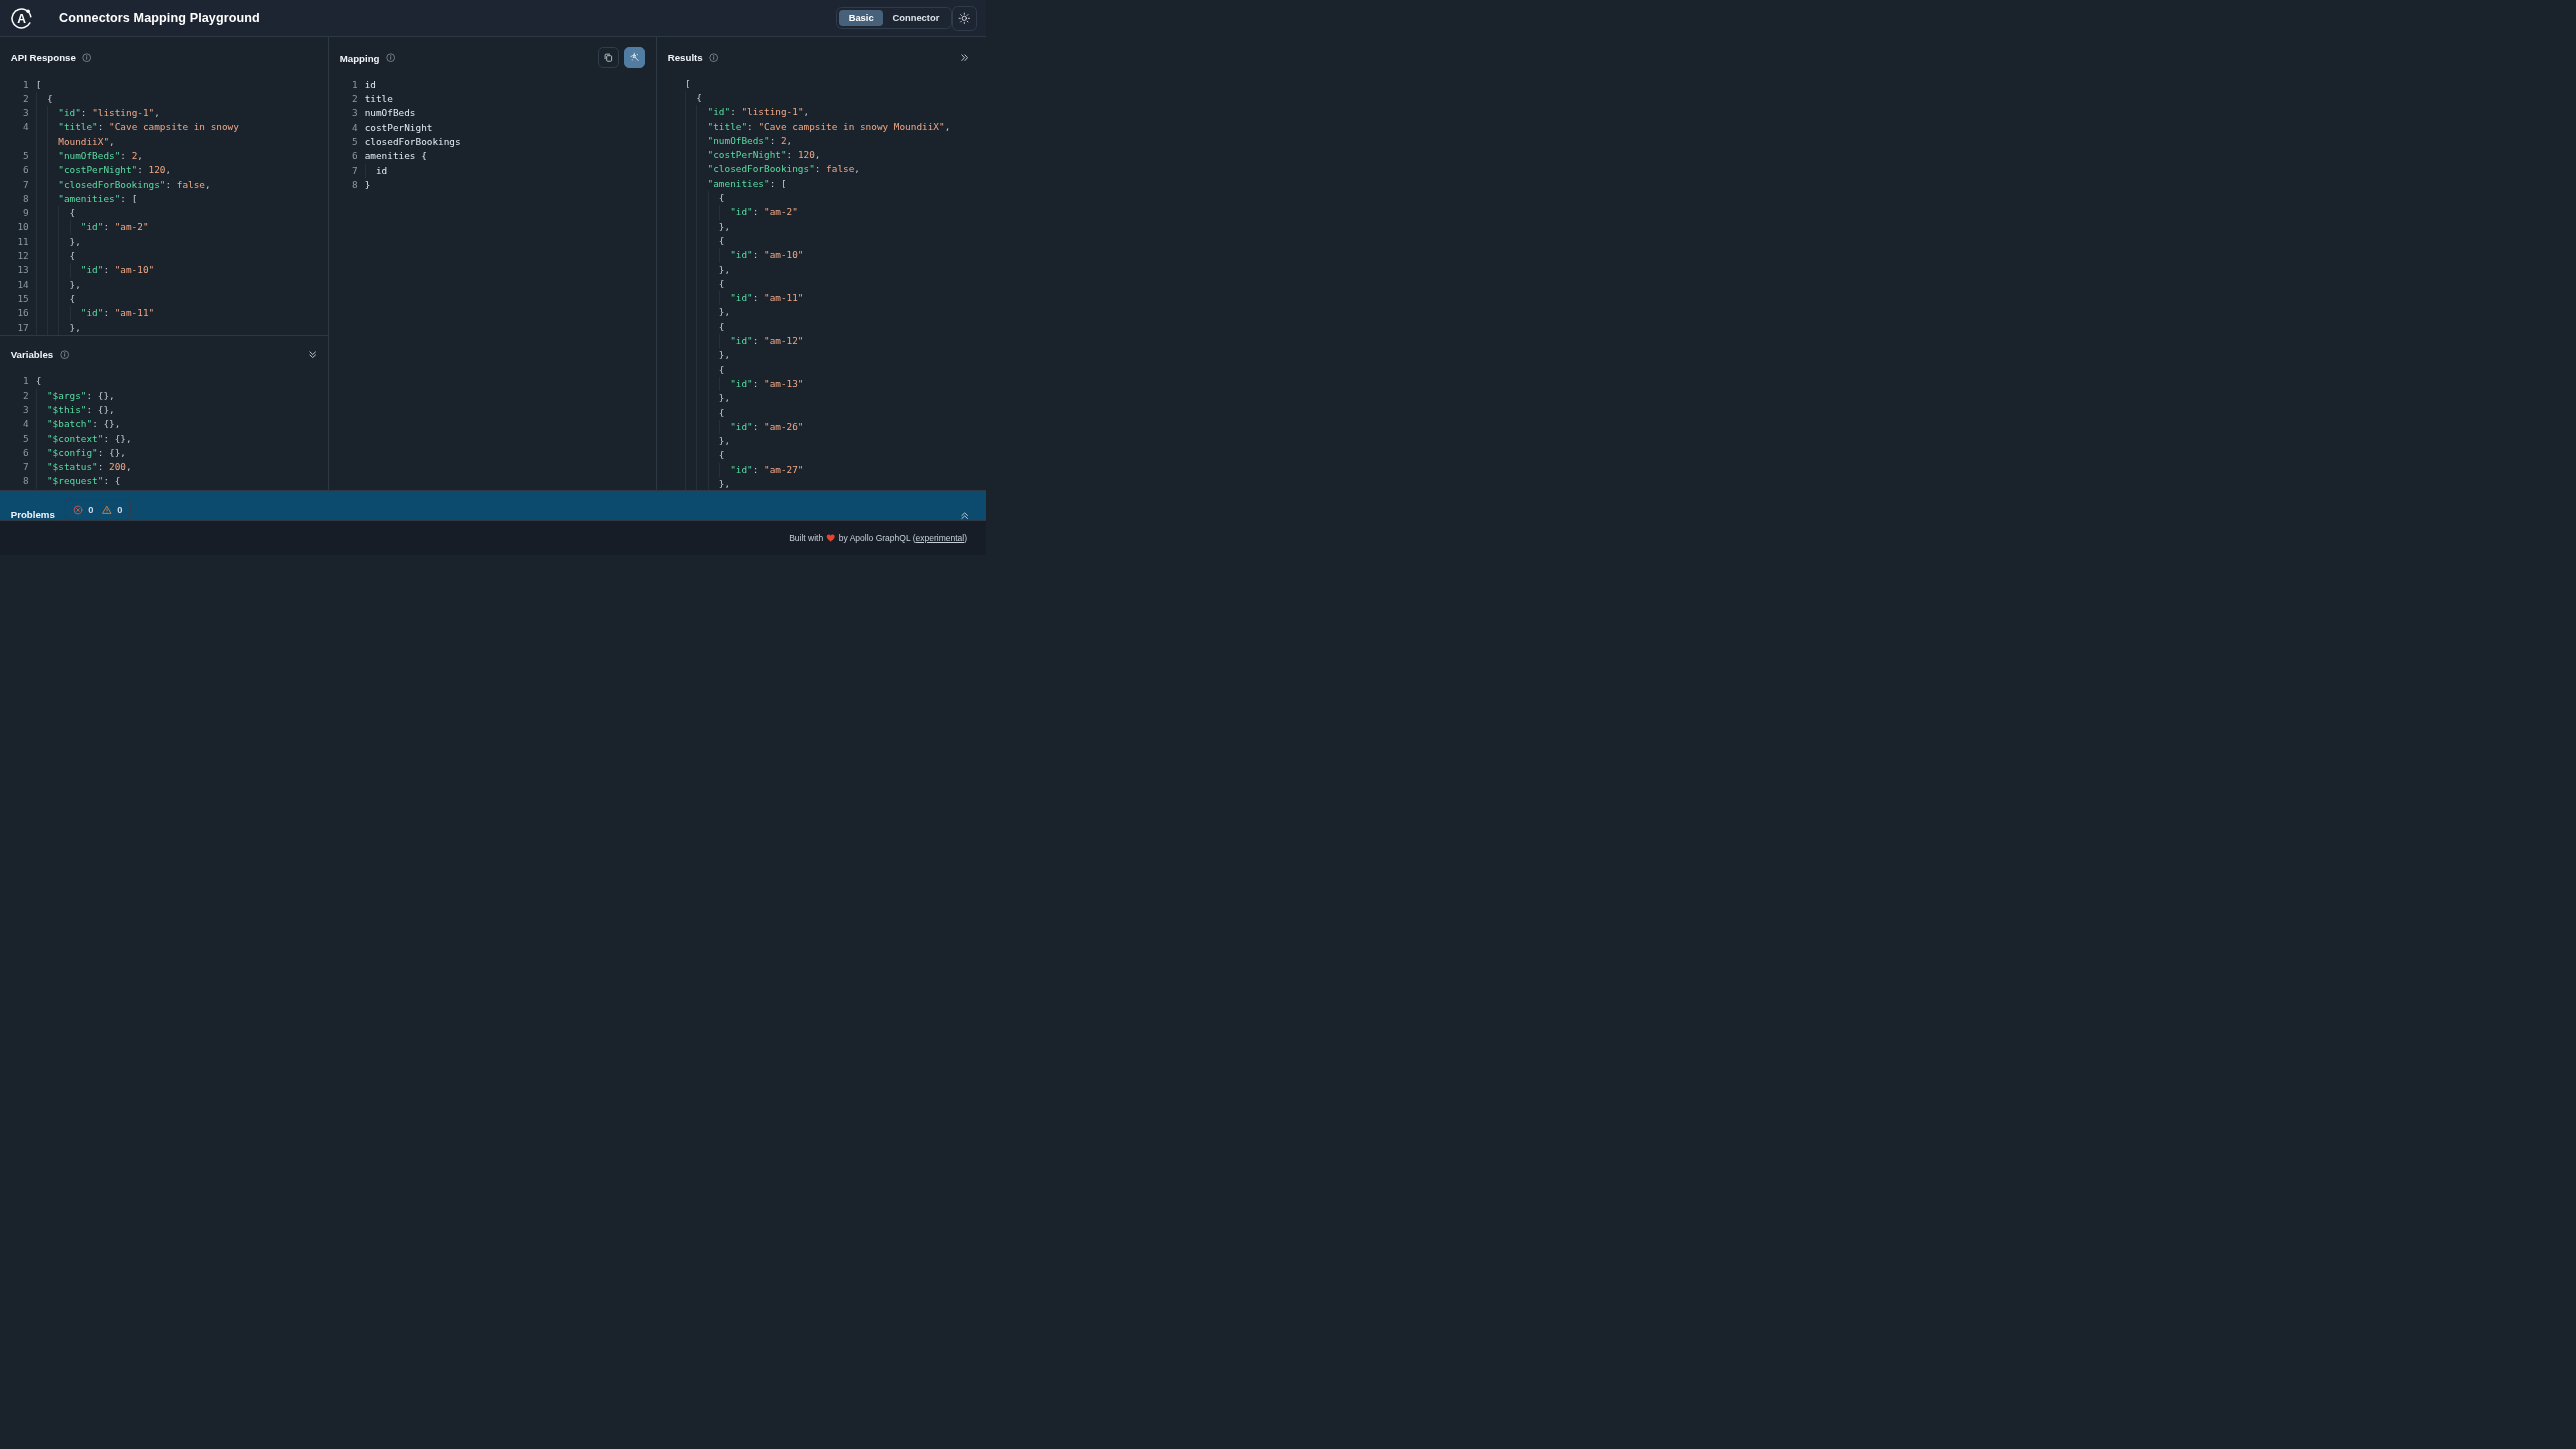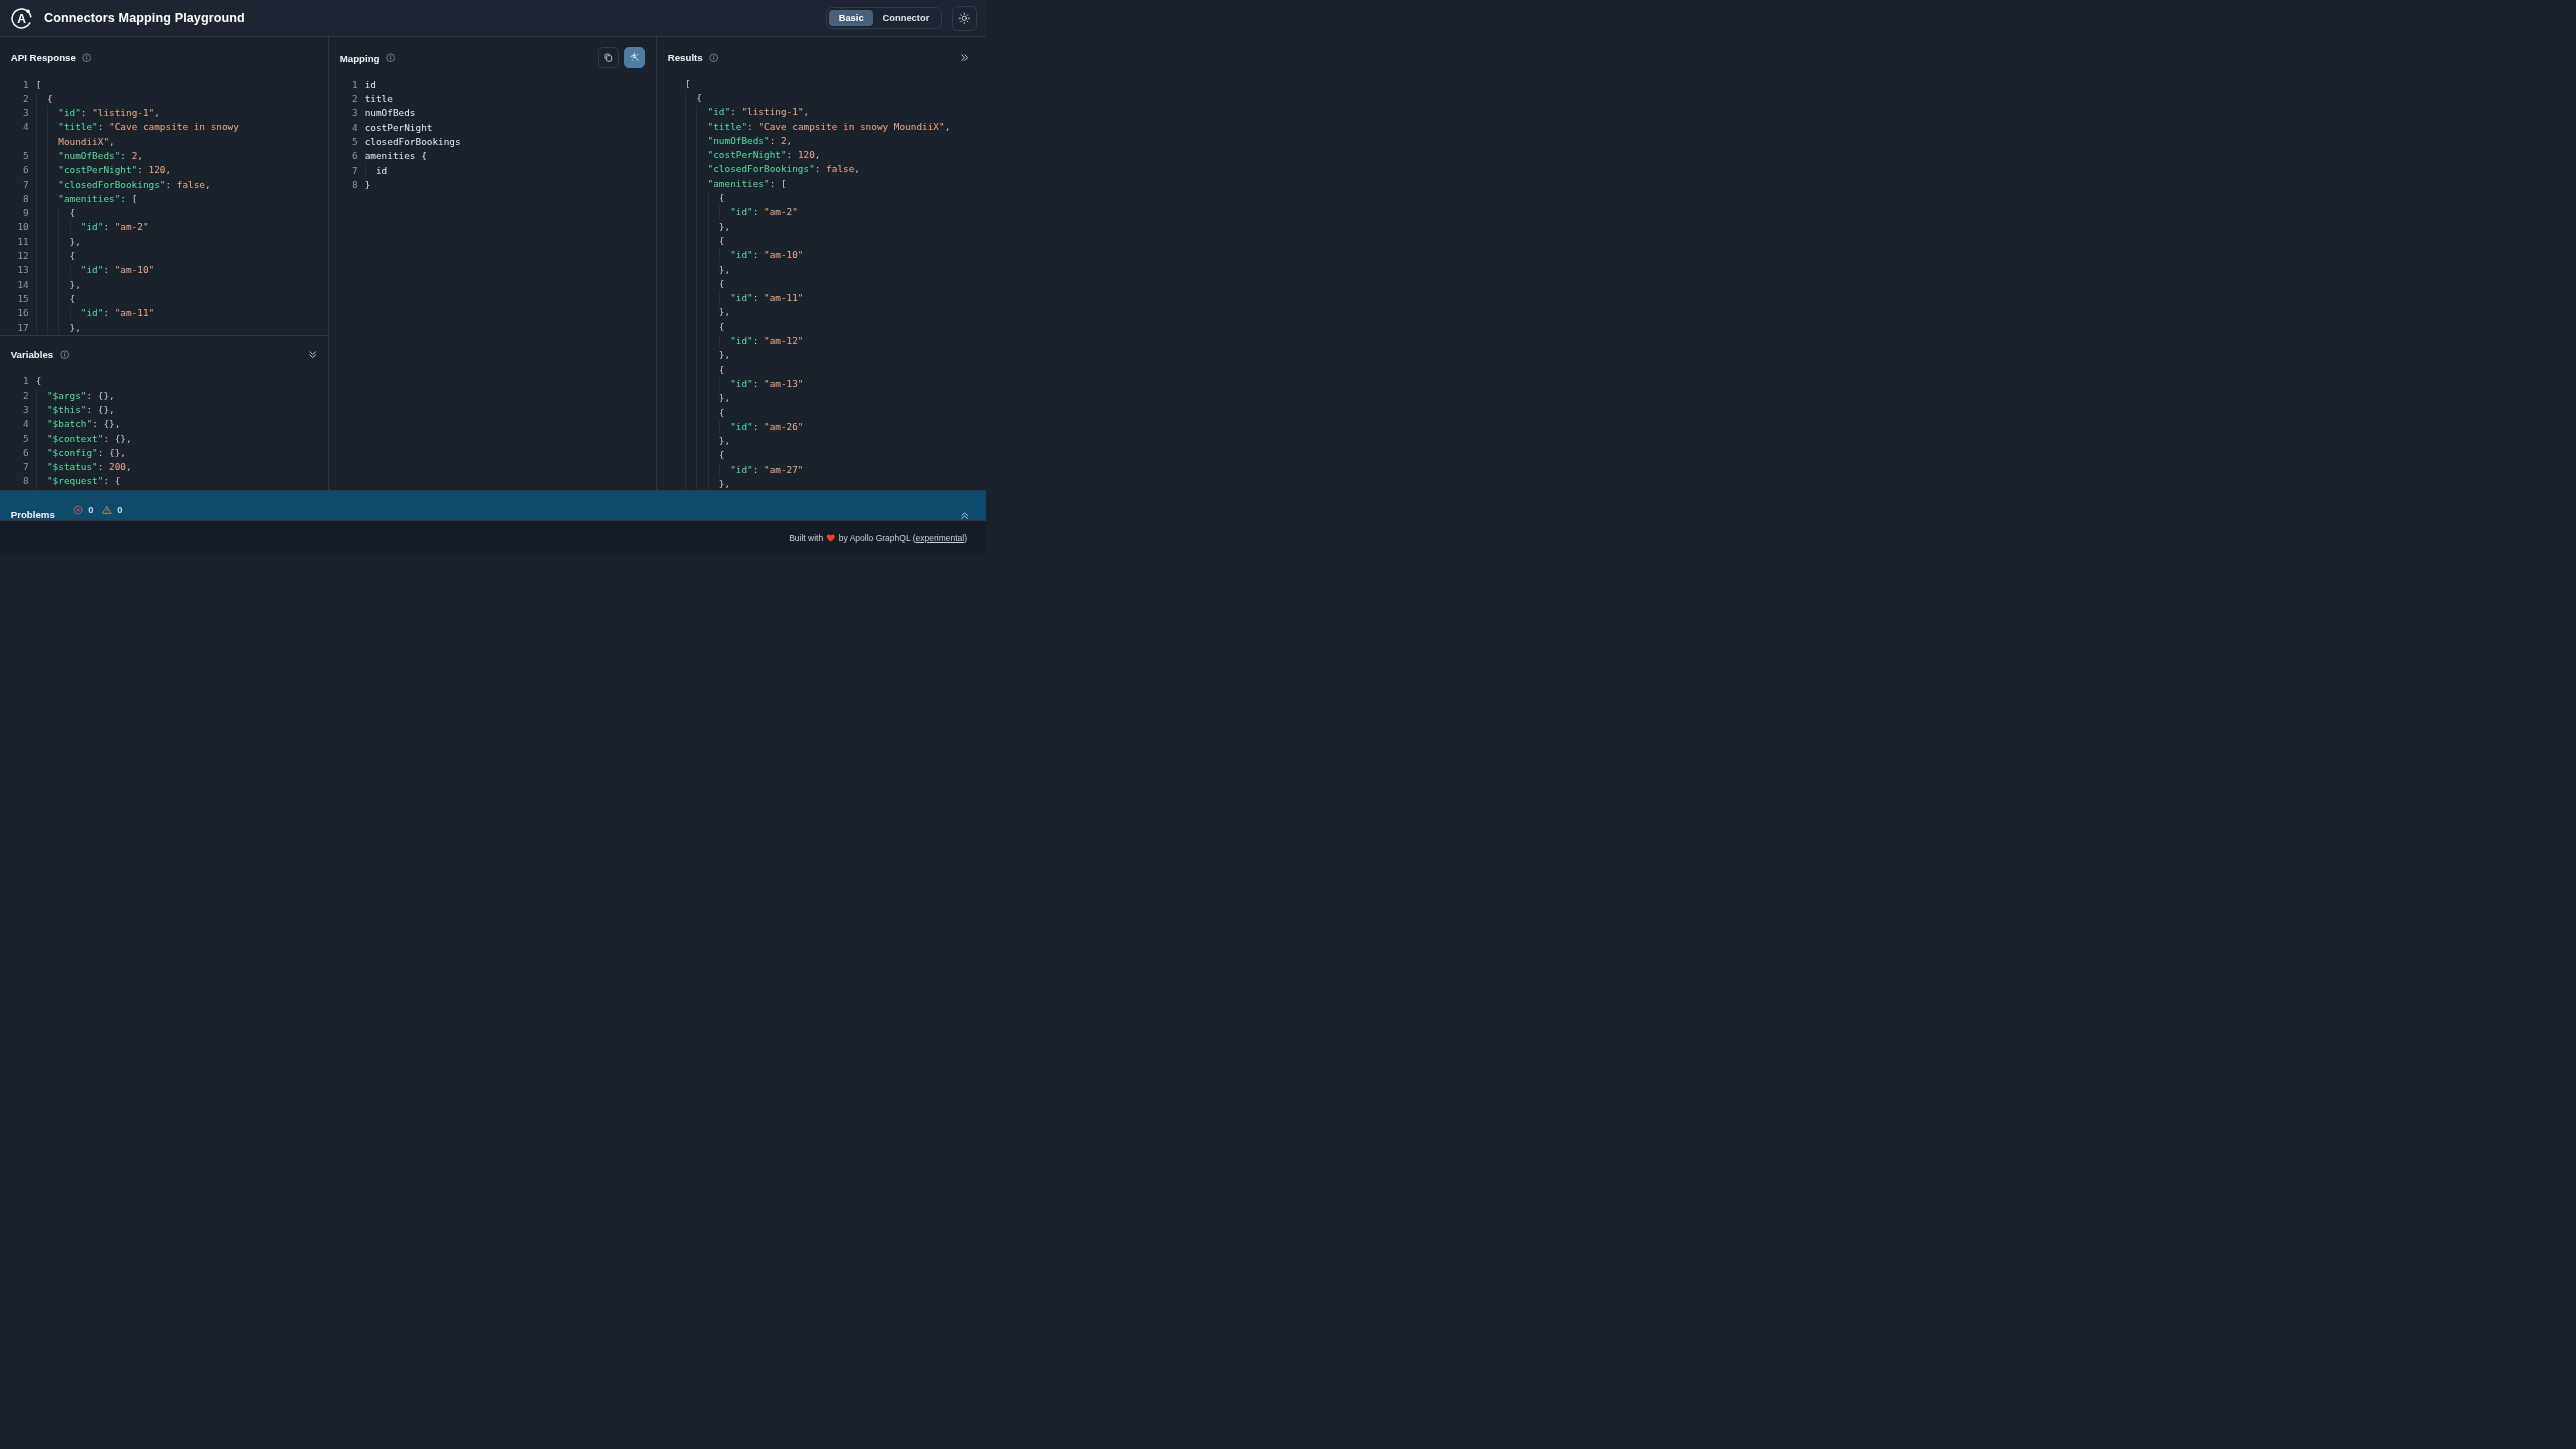--- a/index.html
+++ b/index.html
@@ -8,22 +8,22 @@
     background:#1a222c;color:#e8eef3;
     font-family:"Liberation Sans",sans-serif;
     -webkit-font-smoothing:antialiased;
   }
   .header{
     height:37px;box-sizing:border-box;background:#1c2531;
     border-bottom:0.6px solid #2c3945;
     display:flex;align-items:center;padding:0 9.4px 0 10px;
   }
   .logo{width:23px;height:23px;flex:none}
-  .app-title{font-size:12.6px;font-weight:700;color:#ffffff;margin-left:11px;letter-spacing:0.1px}
-  .header-right{margin-left:auto;display:flex;align-items:center;gap:10px}
+  .app-title{font-size:12.6px;font-weight:700;color:#ffffff;margin-left:26px;letter-spacing:0.1px}
+  .header-right{margin-left:auto;display:flex;align-items:center;}
   .seg{display:flex;border:0.6px solid #2f3c4b;border-radius:5.7px;padding:1.9px;align-items:center}
   .seg-item{font-size:9.4px;font-weight:700;padding:3.1px 9.4px;border-radius:3.8px;color:#dde5ec;cursor:pointer;line-height:10.7px}
   .seg-item.sel{background:#47617b;color:#ffffff}
   .icon-btn{width:25px;height:25px;box-sizing:border-box;border:0.6px solid #2f3c4b;border-radius:5.7px;
     display:flex;align-items:center;justify-content:center;background:transparent;cursor:pointer;padding:0}
 
   .main{display:flex;height:453px;box-sizing:border-box}
   .col-left{width:329px;flex:none;border-right:0.6px solid #2c3945;display:flex;flex-direction:column;box-sizing:border-box}
   .col-mid{width:328px;flex:none;border-right:0.6px solid #2c3945;box-sizing:border-box;overflow:hidden}
   .col-right{flex:1;min-width:0;overflow:hidden}

